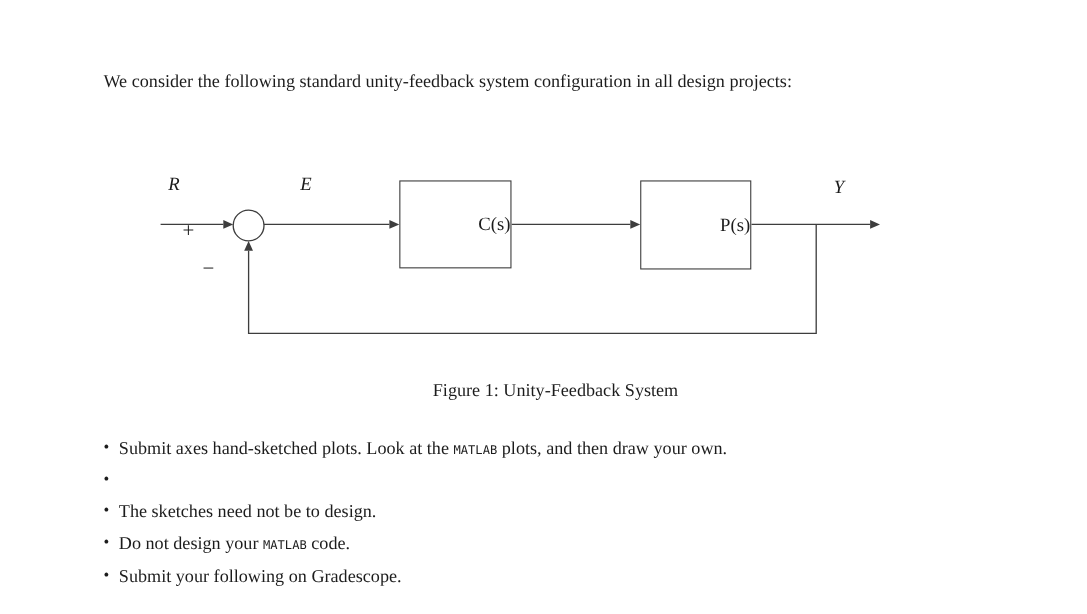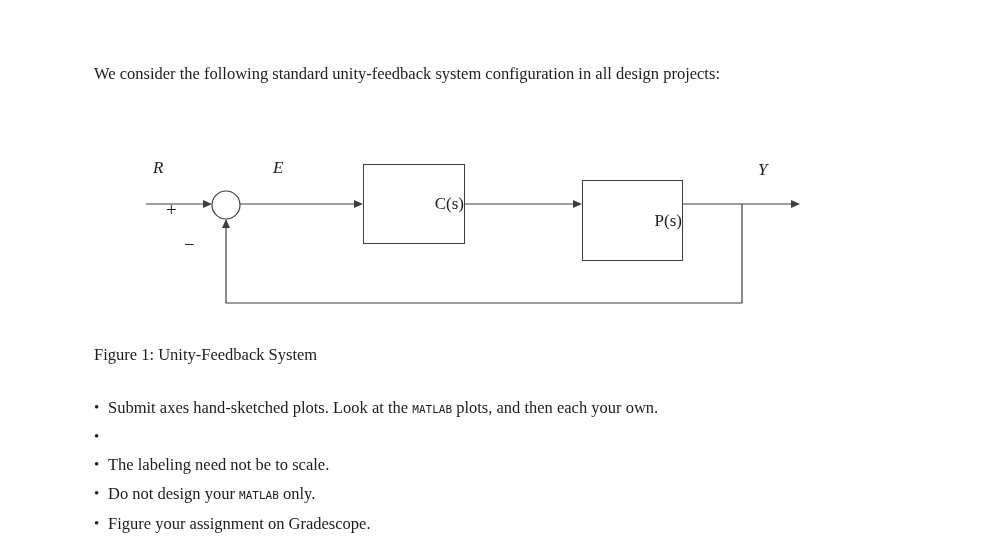--- a/index.html
+++ b/index.html
@@ -34,21 +34,21 @@
     position: absolute;
     box-sizing: border-box;
     border: 1.5px solid #3d3d3d;
     background: #ffffff;
     display: flex;
     align-items: center;
     justify-content: flex-end;
     font-size: 17px;
   }
   .block-controller { left: 363px; top: 164px; width: 102px; height: 80px; }
-  .block-plant      { left: 582px; top: 164px; width: 101px; height: 81px; margin-top: 16px; }
+  .block-plant      { left: 582px; top: 164px; width: 101px; height: 81px; }
   .sig-label {
     position: absolute;
     font-style: italic;
     font-size: 17px;
     line-height: 18px;
   }
   .r-label { left: 153px; top: 159px; }
   .e-label { left: 273px; top: 159px; }
   .y-label { left: 758px; top: 161px; }
   .sign-label {
@@ -57,20 +57,21 @@
     font-size: 19px;
     line-height: 19px;
   }
   .plus-label  { left: 166px; top: 200px; }
   .minus-label { left: 184px; top: 235px; }
   .caption {
     position: absolute;
     left: 94px;
     top: 345px;
     width: 822px;
+    text-align: center;
     font-size: 16.5px;
     line-height: 20px;
   }
   .bullets {
     position: absolute;
     left: 94px;
     top: 394px;
     margin: 0;
     padding: 0;
     list-style: none;
@@ -123,32 +124,32 @@
   </div>
   <div class="block block-plant">
     <span>P(s)</span>
   </div>
 
   <div class="caption">Figure 1: Unity-Feedback System</div>
 
   <ul class="bullets">
     <li>
       <span class="bullet-marker">•</span>
-      <span><span>Submit axes hand-sketched plots. Look at the </span><span class="mono">MATLAB</span><span> plots, and then each your own.</span></span>
+      <span><span>Submit axes hand-sketched plots. Look at the </span><span class="mono">MATLAB</span><span> plots, and then draw your own.</span></span>
     </li>
     <li>
       <span class="bullet-marker">•</span>
     </li>
     <li>
       <span class="bullet-marker">•</span>
-      <span><span>The labeling need not be to scale.</span><span class="mono"></span><span></span></span>
+      <span><span>The sketches need not be to design.</span><span class="mono"></span><span></span></span>
     </li>
     <li>
       <span class="bullet-marker">•</span>
-      <span><span>Do not design your </span><span class="mono">MATLAB</span><span> only.</span></span>
+      <span><span>Do not design your </span><span class="mono">MATLAB</span><span> code.</span></span>
     </li>
     <li>
       <span class="bullet-marker">•</span>
-      <span><span>Figure your assignment on Gradescope.</span><span class="mono"></span><span></span></span>
+      <span><span>Submit your following on Gradescope.</span><span class="mono"></span><span></span></span>
     </li>
   </ul>
 
 </div>
 
 </body></html>

